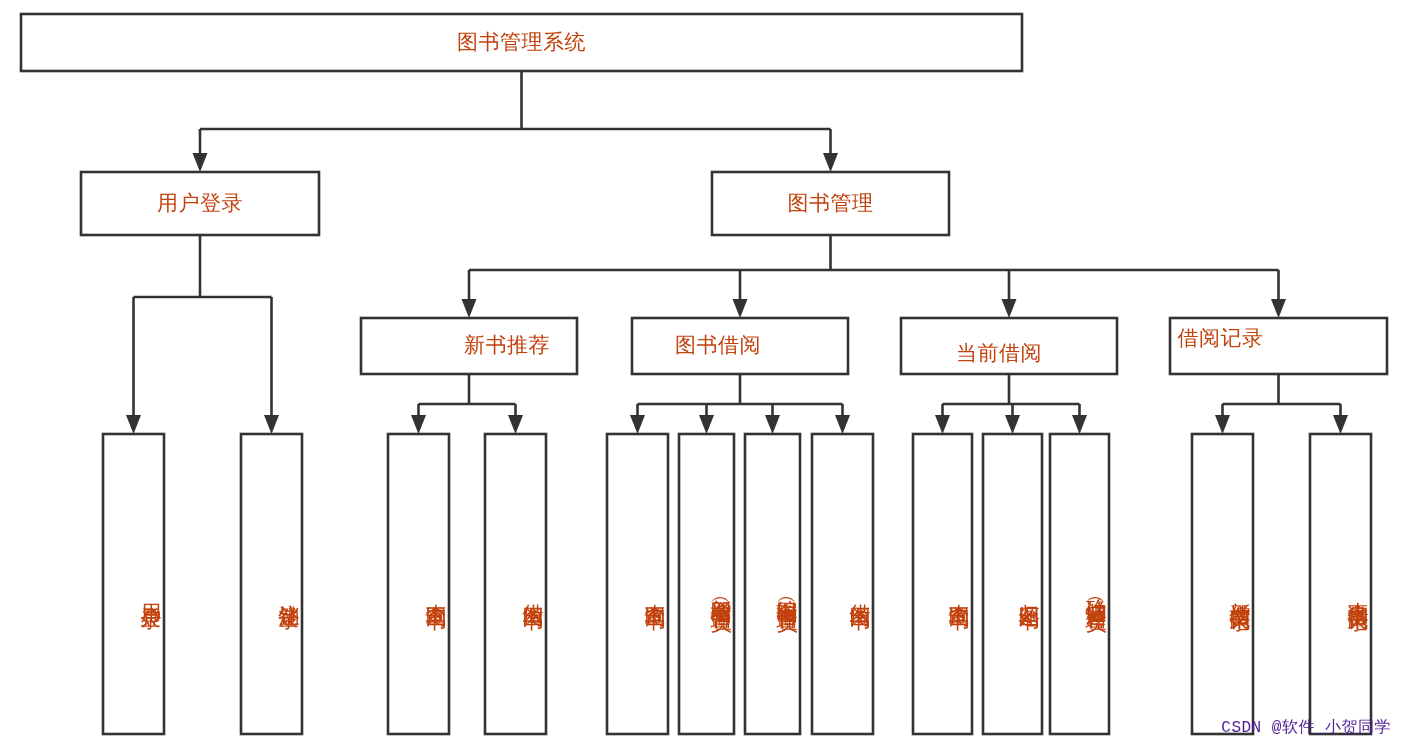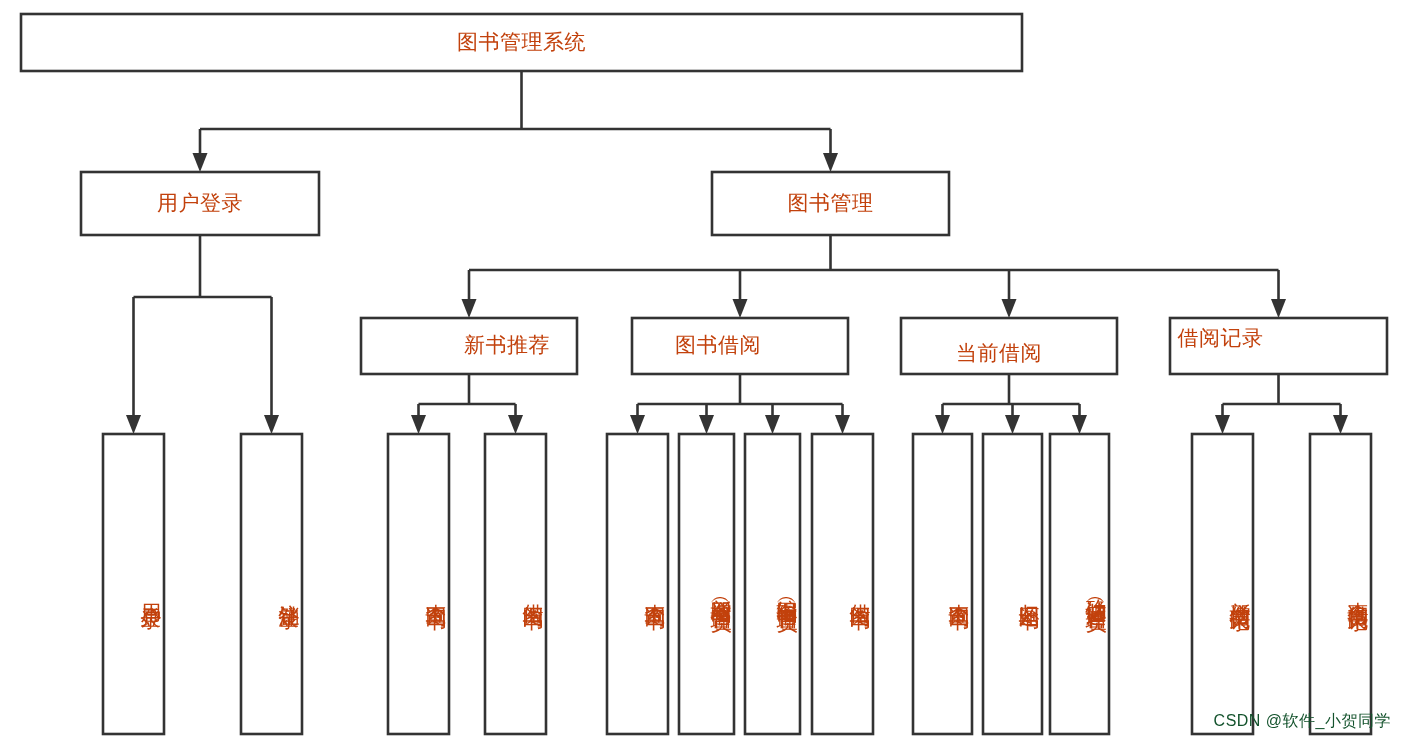--- a/index.html
+++ b/index.html
@@ -60,26 +60,26 @@
     font-size: 21px;
     letter-spacing: 2px;
     line-height: 1.25;
     padding-top: 14px;
     align-items: flex-start;
     justify-content: center;
   }
   #watermark {
     position: absolute;
     right: 14px;
-    bottom: 15px;
+    bottom: 9px;
     font-size: 16px;
-    color: #14532d;
+    color: #4c1d95;
     letter-spacing: 0.5px;
     white-space: nowrap;
-    font-family: Liberation Sans, sans-serif;
+    font-family: Liberation Mono, monospace;
   }
 </style>
 </head>
 <body>
 
 <div id="diagram-root">
 
   <svg id="diagram-svg" viewBox="0 0 1405 747" xmlns="http://www.w3.org/2000/svg">
     <g id="connectors-layer">
         <path d="M 521.5 71 L 521.5 129" class="connector"></path>

